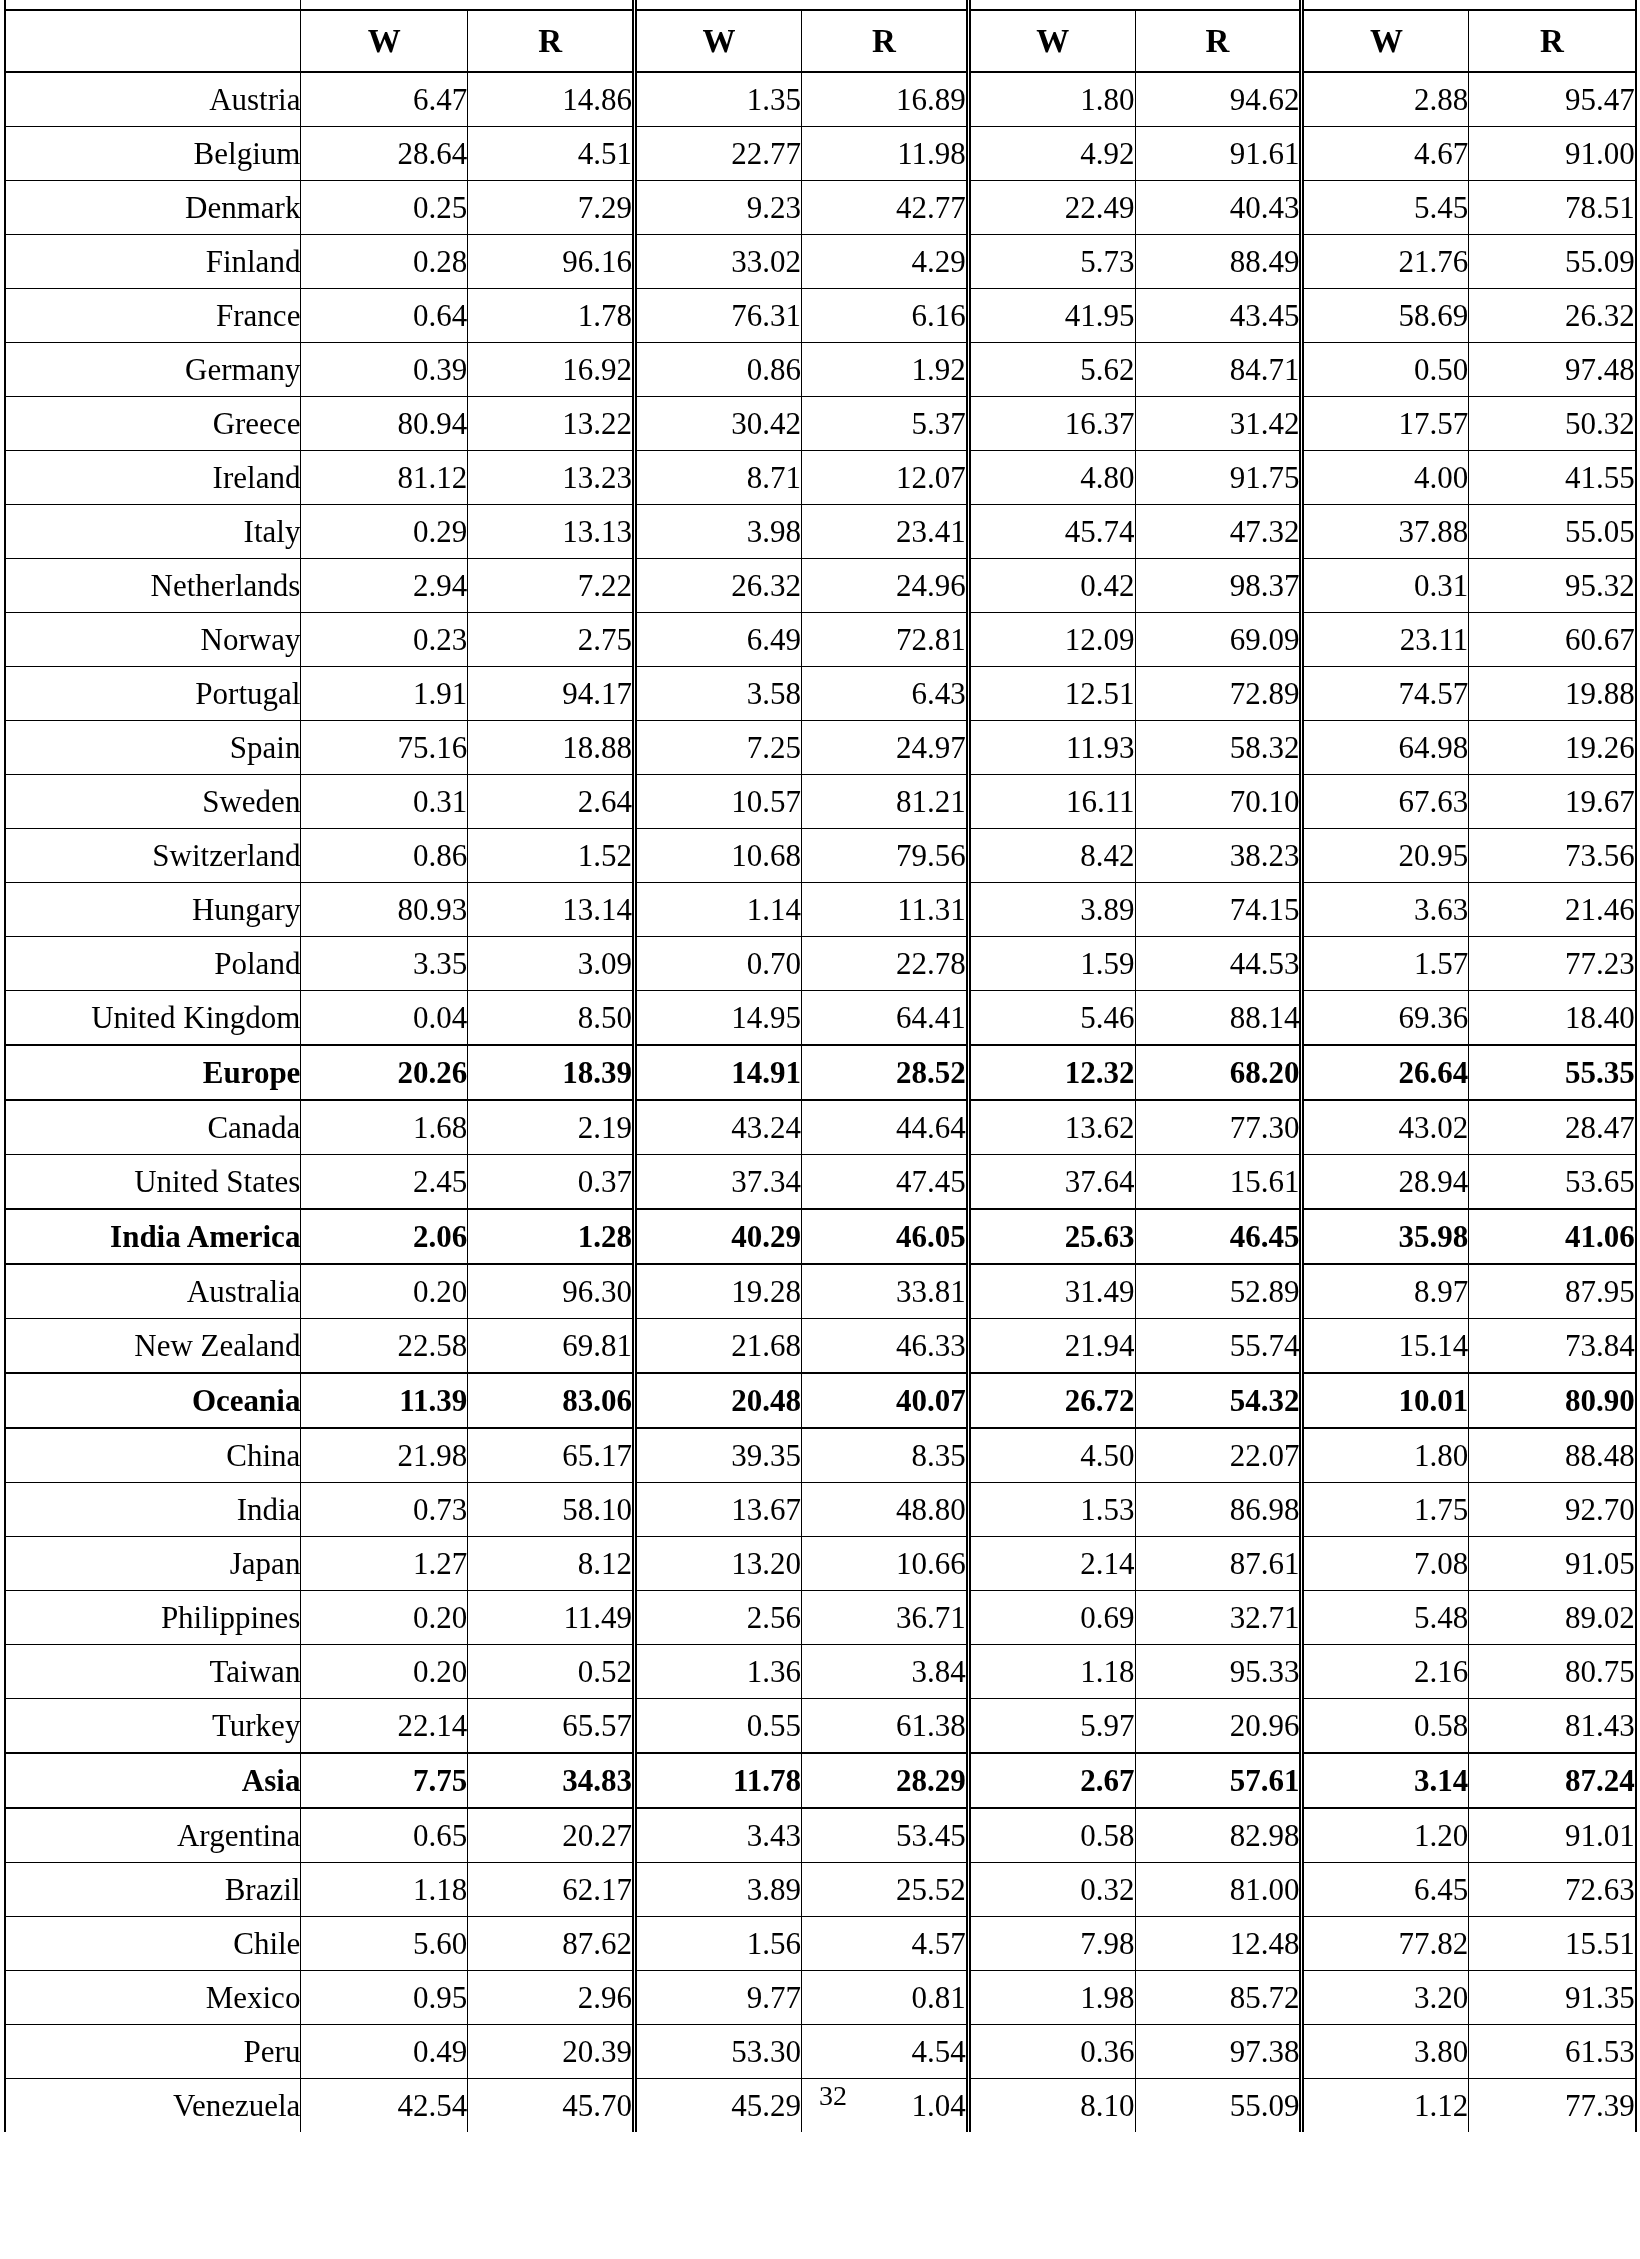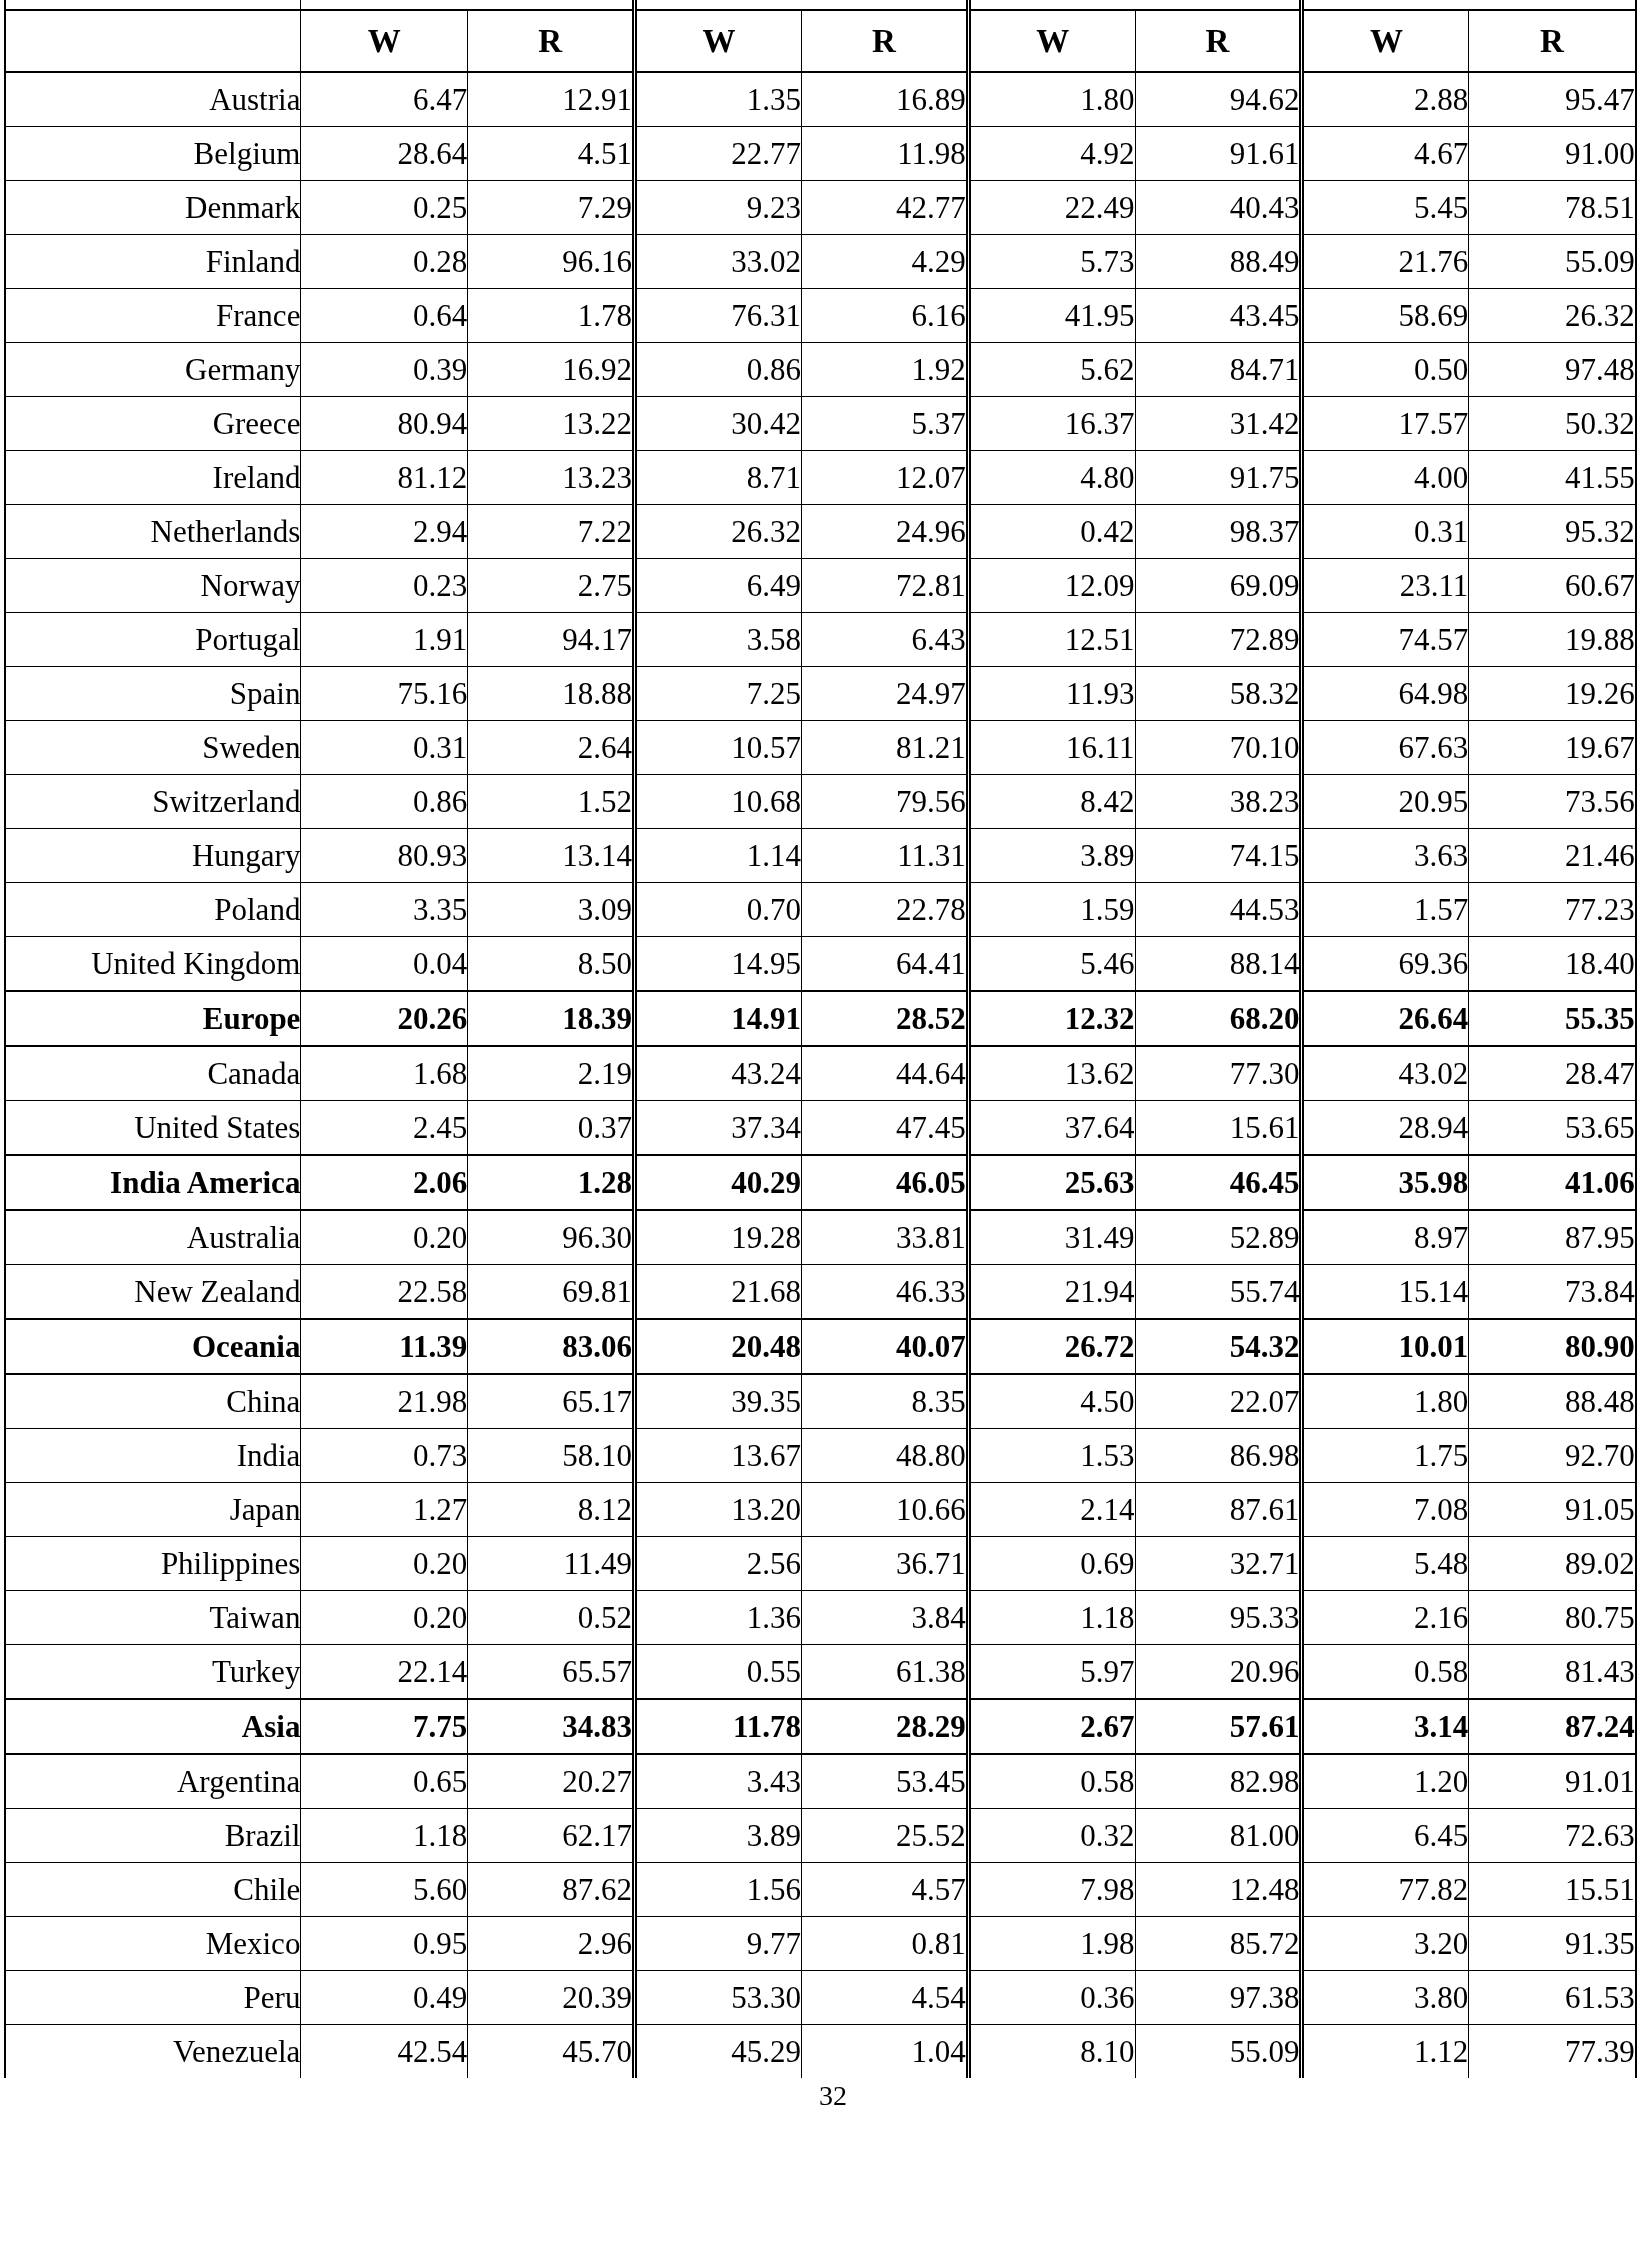--- a/index.html
+++ b/index.html
@@ -162,21 +162,21 @@
         <th class="num inner">R</th>
         <th class="num group-start">W</th>
         <th class="num inner last">R</th>
       </tr>
     </thead>
 
     <tbody id="table-body">
         <tr class="body-row">
           <td class="country">Austria</td>
           <td class="num">6.47</td>
-          <td class="num inner">12.91</td>
+          <td class="num inner">14.86</td>
           <td class="num group-start">1.35</td>
           <td class="num inner">16.89</td>
           <td class="num group-start">1.80</td>
           <td class="num inner">94.62</td>
           <td class="num group-start">2.88</td>
           <td class="num inner last">95.47</td>
         </tr>
         <tr class="body-row">
           <td class="country">Belgium</td>
           <td class="num">28.64</td>
@@ -246,20 +246,31 @@
         <tr class="body-row">
           <td class="country">Ireland</td>
           <td class="num">81.12</td>
           <td class="num inner">13.23</td>
           <td class="num group-start">8.71</td>
           <td class="num inner">12.07</td>
           <td class="num group-start">4.80</td>
           <td class="num inner">91.75</td>
           <td class="num group-start">4.00</td>
           <td class="num inner last">41.55</td>
+        </tr>
+        <tr class="body-row">
+          <td class="country">Italy</td>
+          <td class="num">0.29</td>
+          <td class="num inner">13.13</td>
+          <td class="num group-start">3.98</td>
+          <td class="num inner">23.41</td>
+          <td class="num group-start">45.74</td>
+          <td class="num inner">47.32</td>
+          <td class="num group-start">37.88</td>
+          <td class="num inner last">55.05</td>
         </tr>
         <tr class="body-row">
           <td class="country">Netherlands</td>
           <td class="num">2.94</td>
           <td class="num inner">7.22</td>
           <td class="num group-start">26.32</td>
           <td class="num inner">24.96</td>
           <td class="num group-start">0.42</td>
           <td class="num inner">98.37</td>
           <td class="num group-start">0.31</td>

